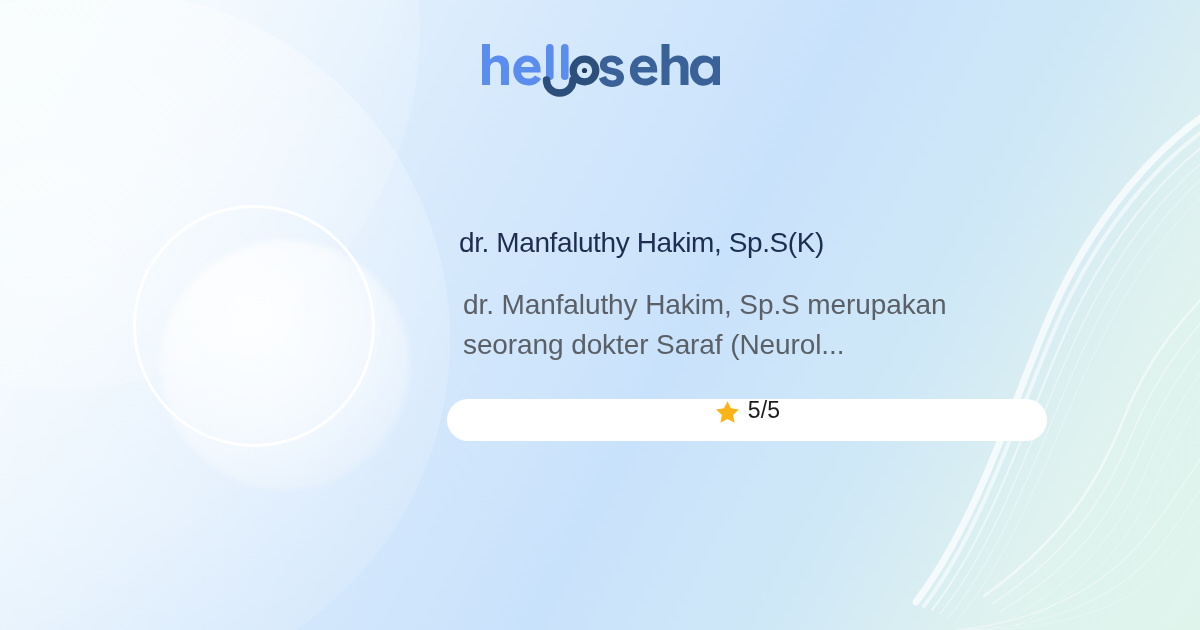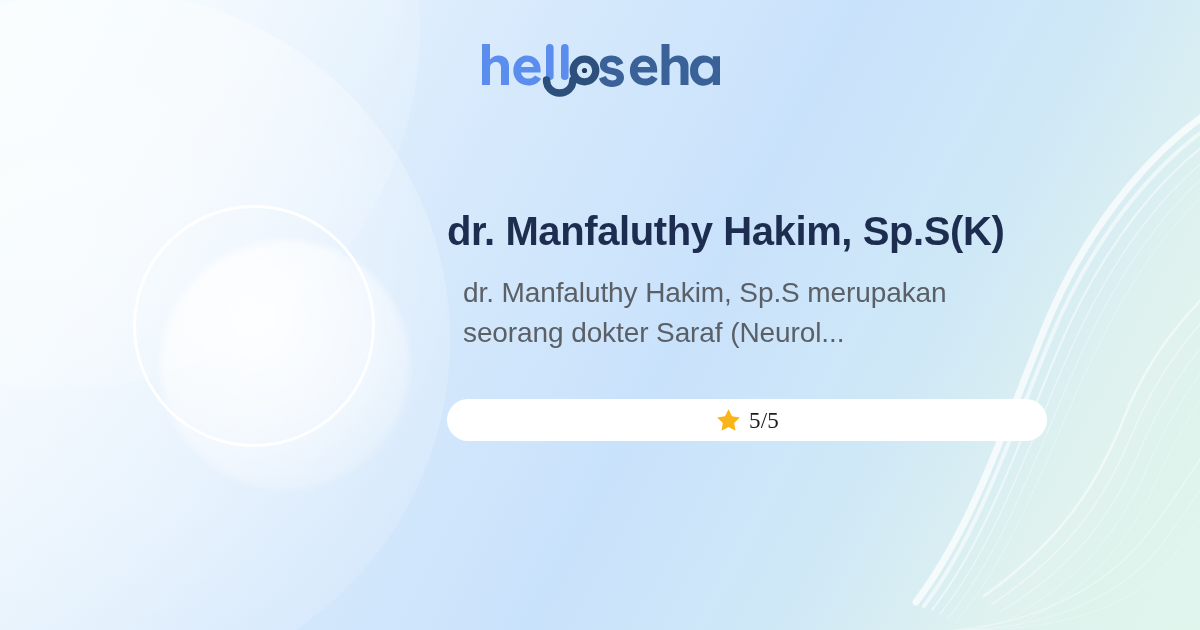--- a/index.html
+++ b/index.html
@@ -100,24 +100,24 @@
   #logo svg { display: block; }
 
   
   #content {
     position: absolute;
     left: 447px;
     top: 205px;
     width: 602px;
   }
   #title {
-    margin: 0;
-    font-size: 40px;
+    margin: 12px;
+    font-size: 28px;
     line-height: 52px;
-    font-weight: 700;
+    font-weight: 400;
     letter-spacing: -0.4px;
     color: #1d2d4f;
     white-space: nowrap;
   }
   #description {
     margin: 16px 0 0 16px;
     font-size: 28px;
     line-height: 40px;
     font-weight: 400;
     color: #5b6067;
@@ -128,24 +128,23 @@
   
   #rating-pill {
     position: absolute;
     left: 447px;
     top: 399px;
     width: 600px;
     height: 42px;
     background: #ffffff;
     border-radius: 21px;
     display: flex;
-    align-items: center;
+    align-items: flex-start;
     justify-content: center;
     gap: 7px;
-    font-family: Liberation Serif, serif;
   }
   #star-icon { display: block; }
   #rating-value {
     font-size: 23px;
     line-height: 23px;
     font-weight: 400;
     color: #1b1b1b;
     letter-spacing: 0.2px;
   }
 </style>

